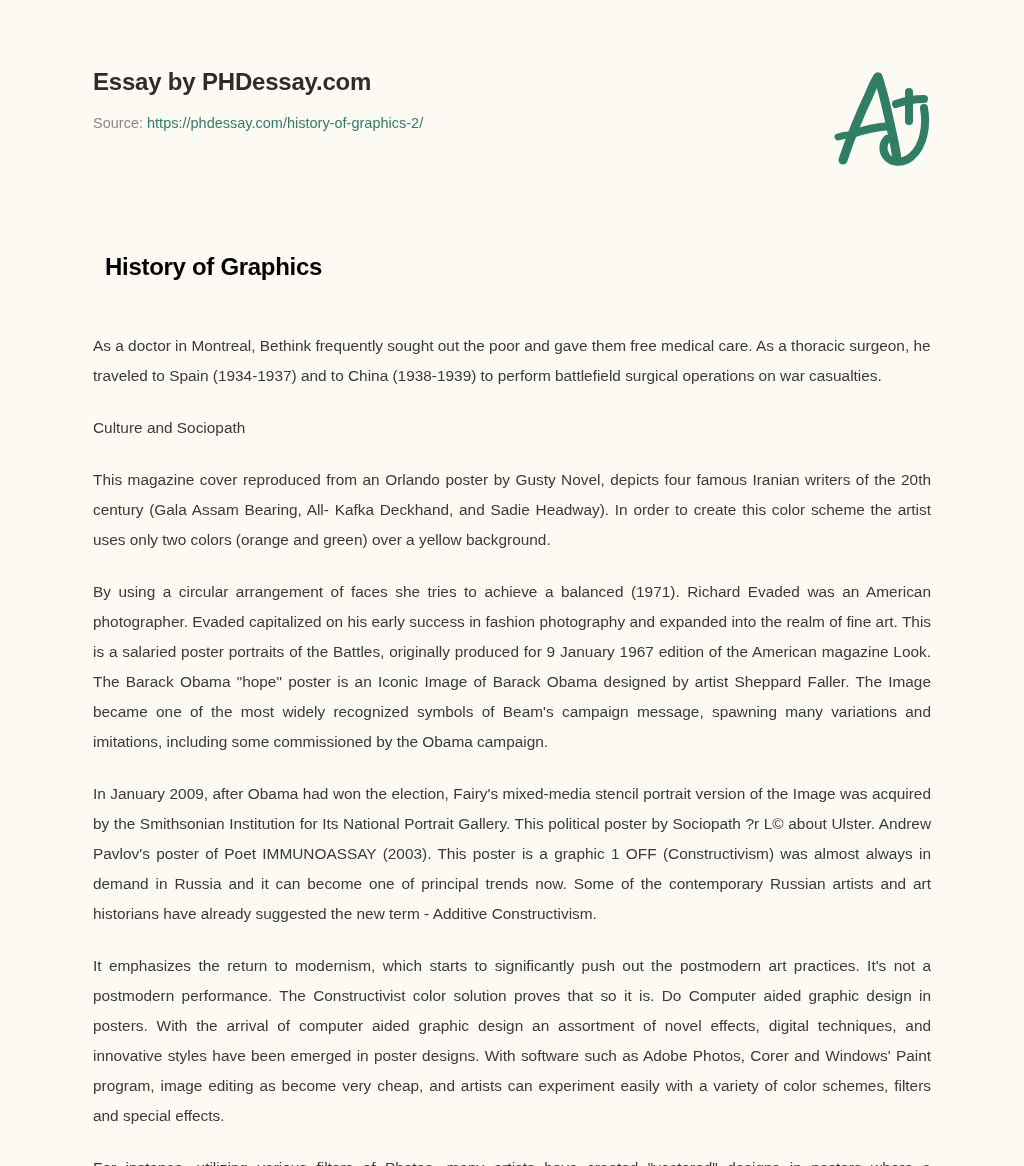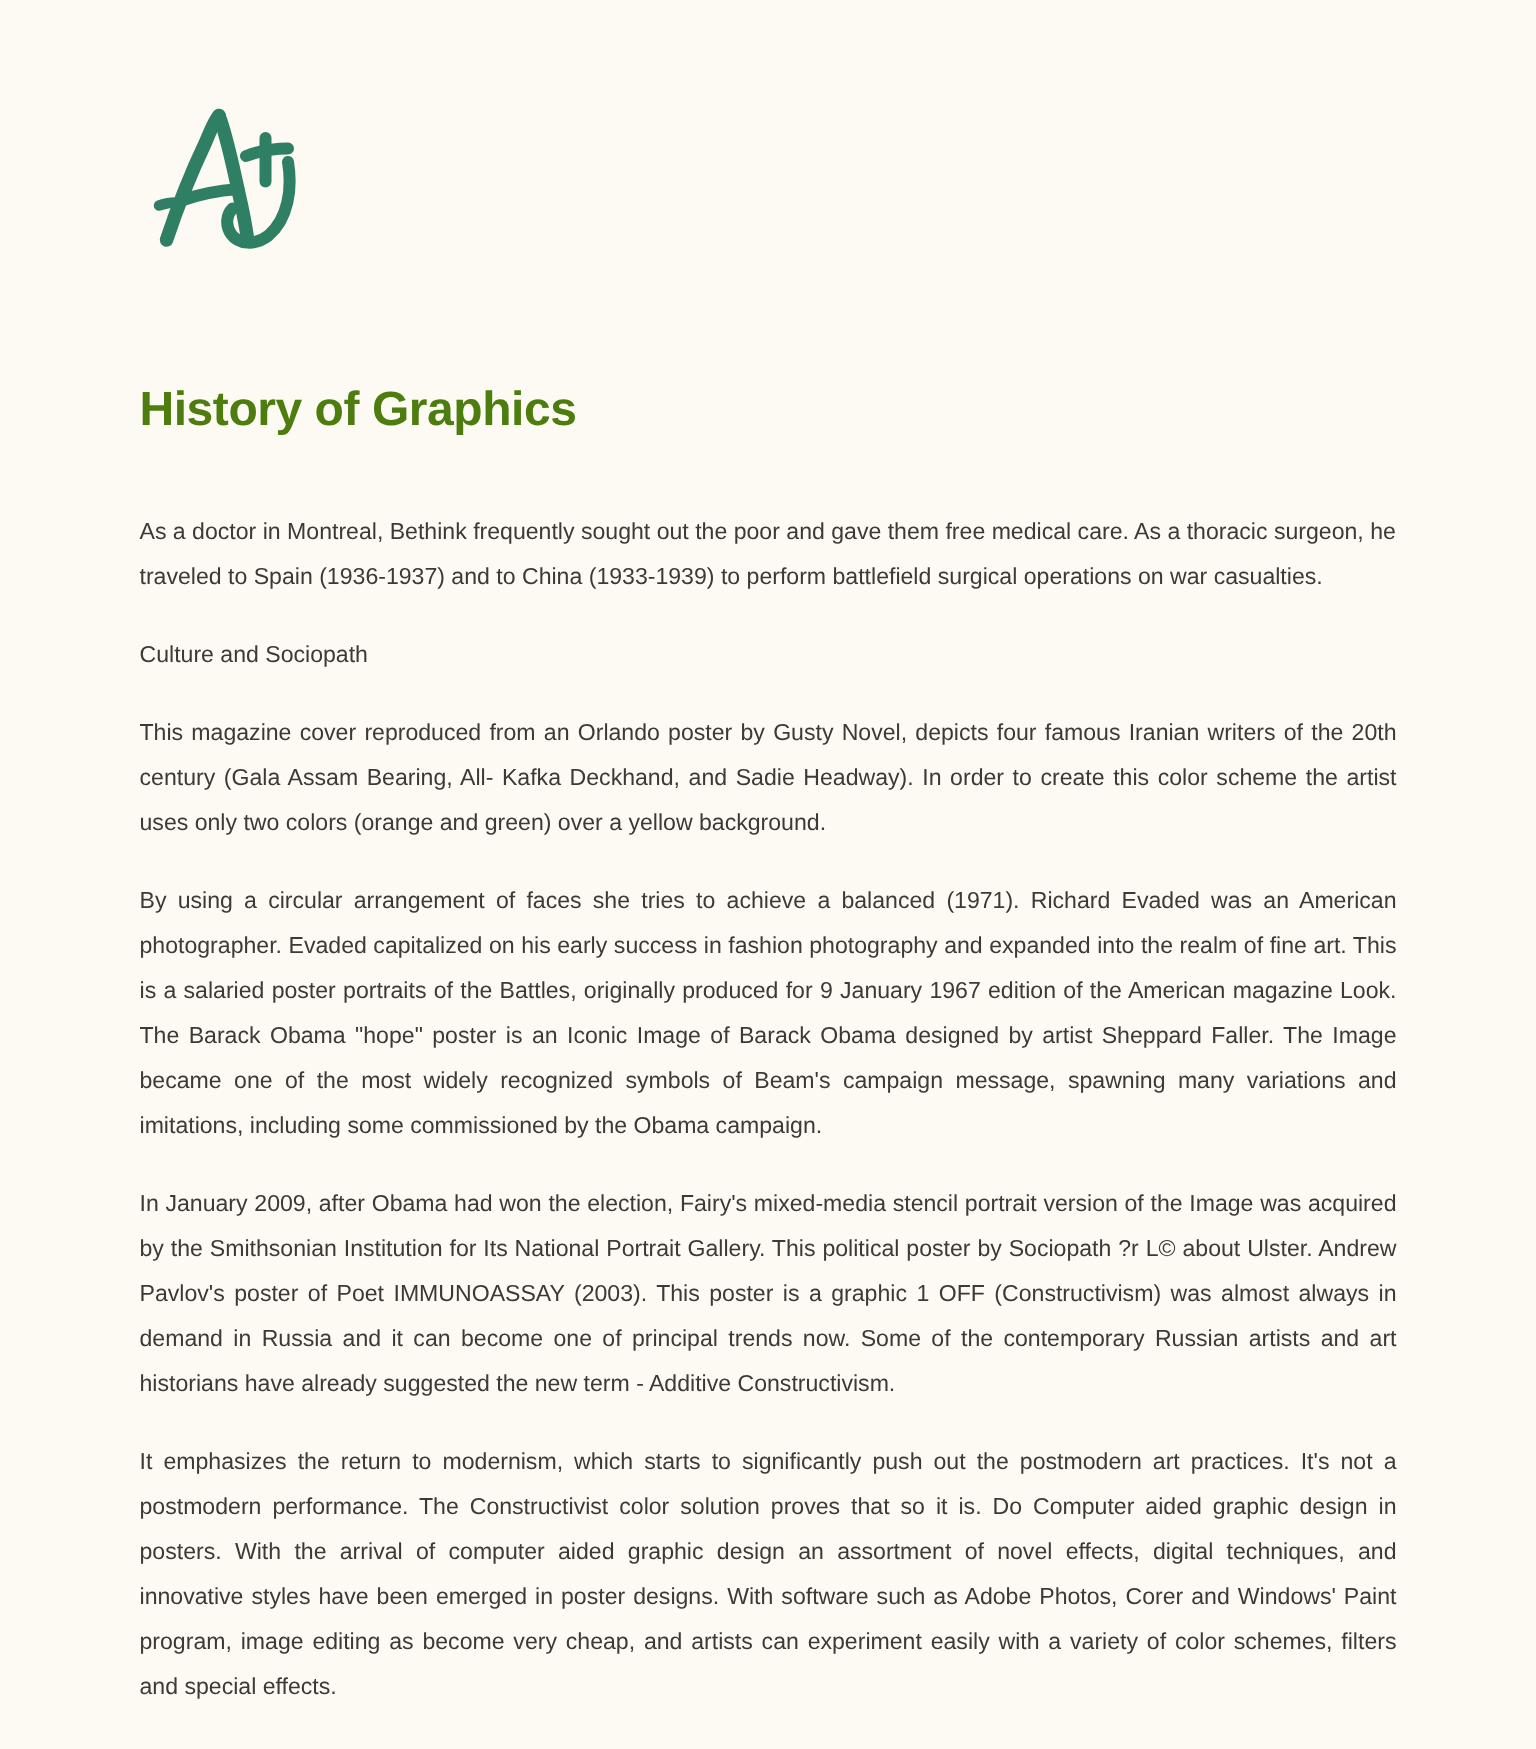--- a/index.html
+++ b/index.html
@@ -60,25 +60,25 @@
     margin-right: 7px;
     margin-top: -4px;
     flex: none;
     display: block;
   }
   .content {
     padding: 0 93px 0 93px;
     box-sizing: border-box;
   }
   h1.page-title {
-    font-size: 32px;
+    font-size: 24px;
     font-weight: bold;
-    color: #4d7c0f;
+    color: #000000;
     letter-spacing: -0.3px;
-    margin: 81px 0 0 0;
+    margin: 81px 0 0 12px;
     line-height: 1.2;
   }
   .body-text {
     margin-top: 49px;
   }
   .para {
     font-size: 15.4px;
     line-height: 30px;
     color: #3d3935;
     text-align: justify;
@@ -92,20 +92,27 @@
   .para.heading-para {
     text-align: left;
   }
 </style>
 </head>
 <body>
 
 <div class="page">
 
   <div class="header">
+    <div class="header-left">
+      <div class="brand-line">Essay by PHDessay.com</div>
+      <div class="source-line">
+        <span class="source-label">Source:</span>
+        <a class="source-link" href="#">https://phdessay.com/history-of-graphics-2/</a>
+      </div>
+    </div>
 
     <svg class="logo" viewBox="0 0 112 108" aria-hidden="true">
       <g fill="none" stroke="#2f7f64" stroke-linecap="round" stroke-linejoin="round">
 
         <path d="M18 96 C24 78, 34 52, 44 31 C47 24, 50 16, 53 13" stroke-width="9"></path>
 
         <path d="M53 13 C57 24, 62 45, 66 64 C69 77, 71 88, 72 95" stroke-width="9"></path>
 
         <path d="M27 70 C38 66, 52 63, 66 62" stroke-width="8"></path>
 
@@ -117,21 +124,21 @@
 
         <path d="M99 44 C102 62, 99 82, 86 93 C77 100, 66 99, 61 92 C57 86, 58 79, 62 75" stroke-width="8"></path>
       </g>
     </svg>
   </div>
 
   <div class="content">
     <h1 class="page-title">History of Graphics</h1>
 
     <div class="body-text">
-      <p class="para heading-para">As a doctor in Montreal, Bethink frequently sought out the poor and gave them free medical care. As a thoracic surgeon, he traveled to Spain (1936-1937) and to China (1933-1939) to perform battlefield surgical operations on war casualties.</p>
+      <p class="para heading-para">As a doctor in Montreal, Bethink frequently sought out the poor and gave them free medical care. As a thoracic surgeon, he traveled to Spain (1934-1937) and to China (1938-1939) to perform battlefield surgical operations on war casualties.</p>
       <p class="para heading-para">Culture and Sociopath</p>
       <p class="para">This magazine cover reproduced from an Orlando poster by Gusty Novel, depicts four famous Iranian writers of the 20th century (Gala Assam Bearing, All- Kafka Deckhand, and Sadie Headway). In order to create this color scheme the artist uses only two colors (orange and green) over a yellow background.</p>
       <p class="para">By using a circular arrangement of faces she tries to achieve a balanced (1971). Richard Evaded was an American photographer. Evaded capitalized on his early success in fashion photography and expanded into the realm of fine art. This is a salaried poster portraits of the Battles, originally produced for 9 January 1967 edition of the American magazine Look. The Barack Obama "hope" poster is an Iconic Image of Barack Obama designed by artist Sheppard Faller. The Image became one of the most widely recognized symbols of Beam's campaign message, spawning many variations and imitations, including some commissioned by the Obama campaign.</p>
       <p class="para">In January 2009, after Obama had won the election, Fairy's mixed-media stencil portrait version of the Image was acquired by the Smithsonian Institution for Its National Portrait Gallery. This political poster by Sociopath ?r L© about Ulster. Andrew Pavlov's poster of Poet IMMUNOASSAY (2003). This poster is a graphic 1 OFF (Constructivism) was almost always in demand in Russia and it can become one of principal trends now. Some of the contemporary Russian artists and art historians have already suggested the new term - Additive Constructivism.</p>
       <p class="para">It emphasizes the return to modernism, which starts to significantly push out the postmodern art practices. It's not a postmodern performance. The Constructivist color solution proves that so it is. Do Computer aided graphic design in posters. With the arrival of computer aided graphic design an assortment of novel effects, digital techniques, and innovative styles have been emerged in poster designs. With software such as Adobe Photos, Corer and Windows' Paint program, image editing as become very cheap, and artists can experiment easily with a variety of color schemes, filters and special effects.</p>
       <p class="para">For instance, utilizing various filters of Photos, many artists have created "vectored" designs in posters where a photographic image is socialized, sharpened, rendered into watercolors or stained glass effects or converted into bare lines with block colors. Other designs created soft or blurry styles, ripple or cascade effects and other special filters.</p>
 
     </div>
   </div>
 

